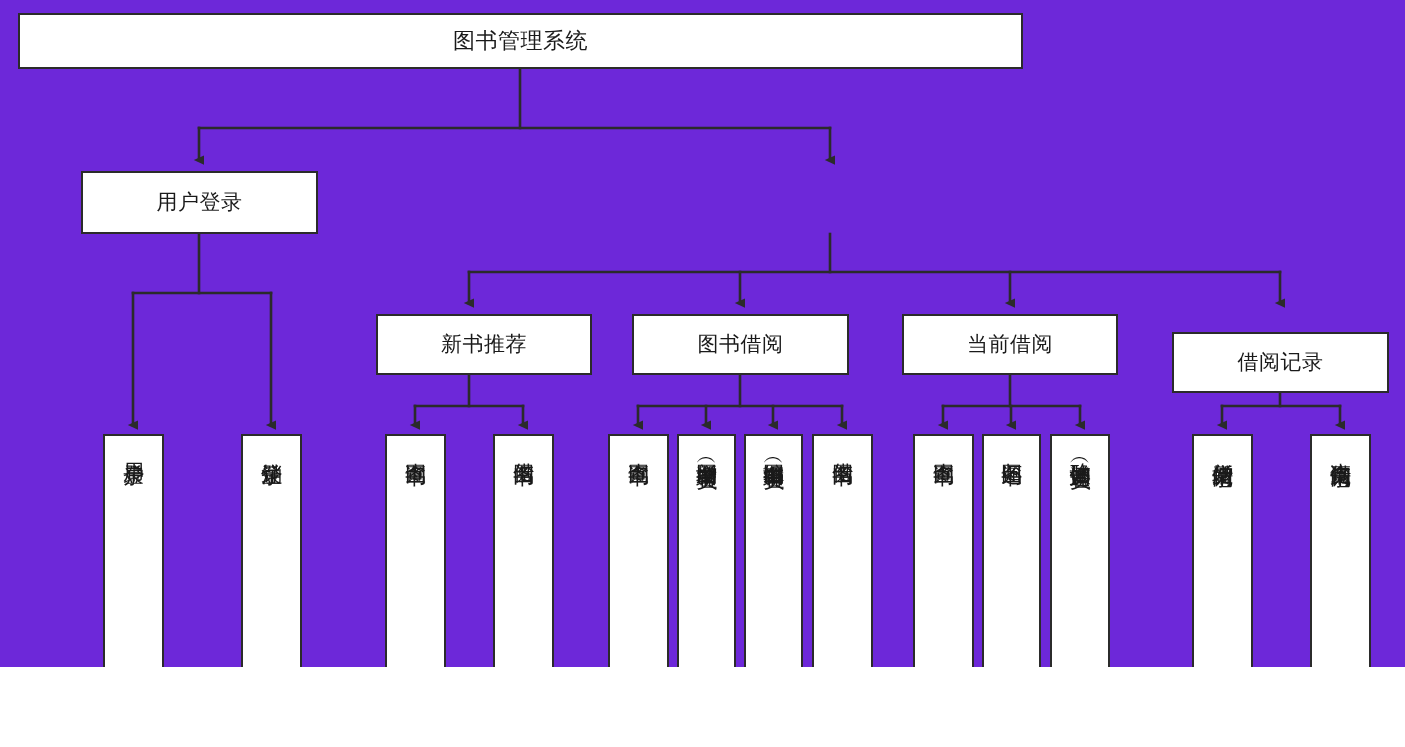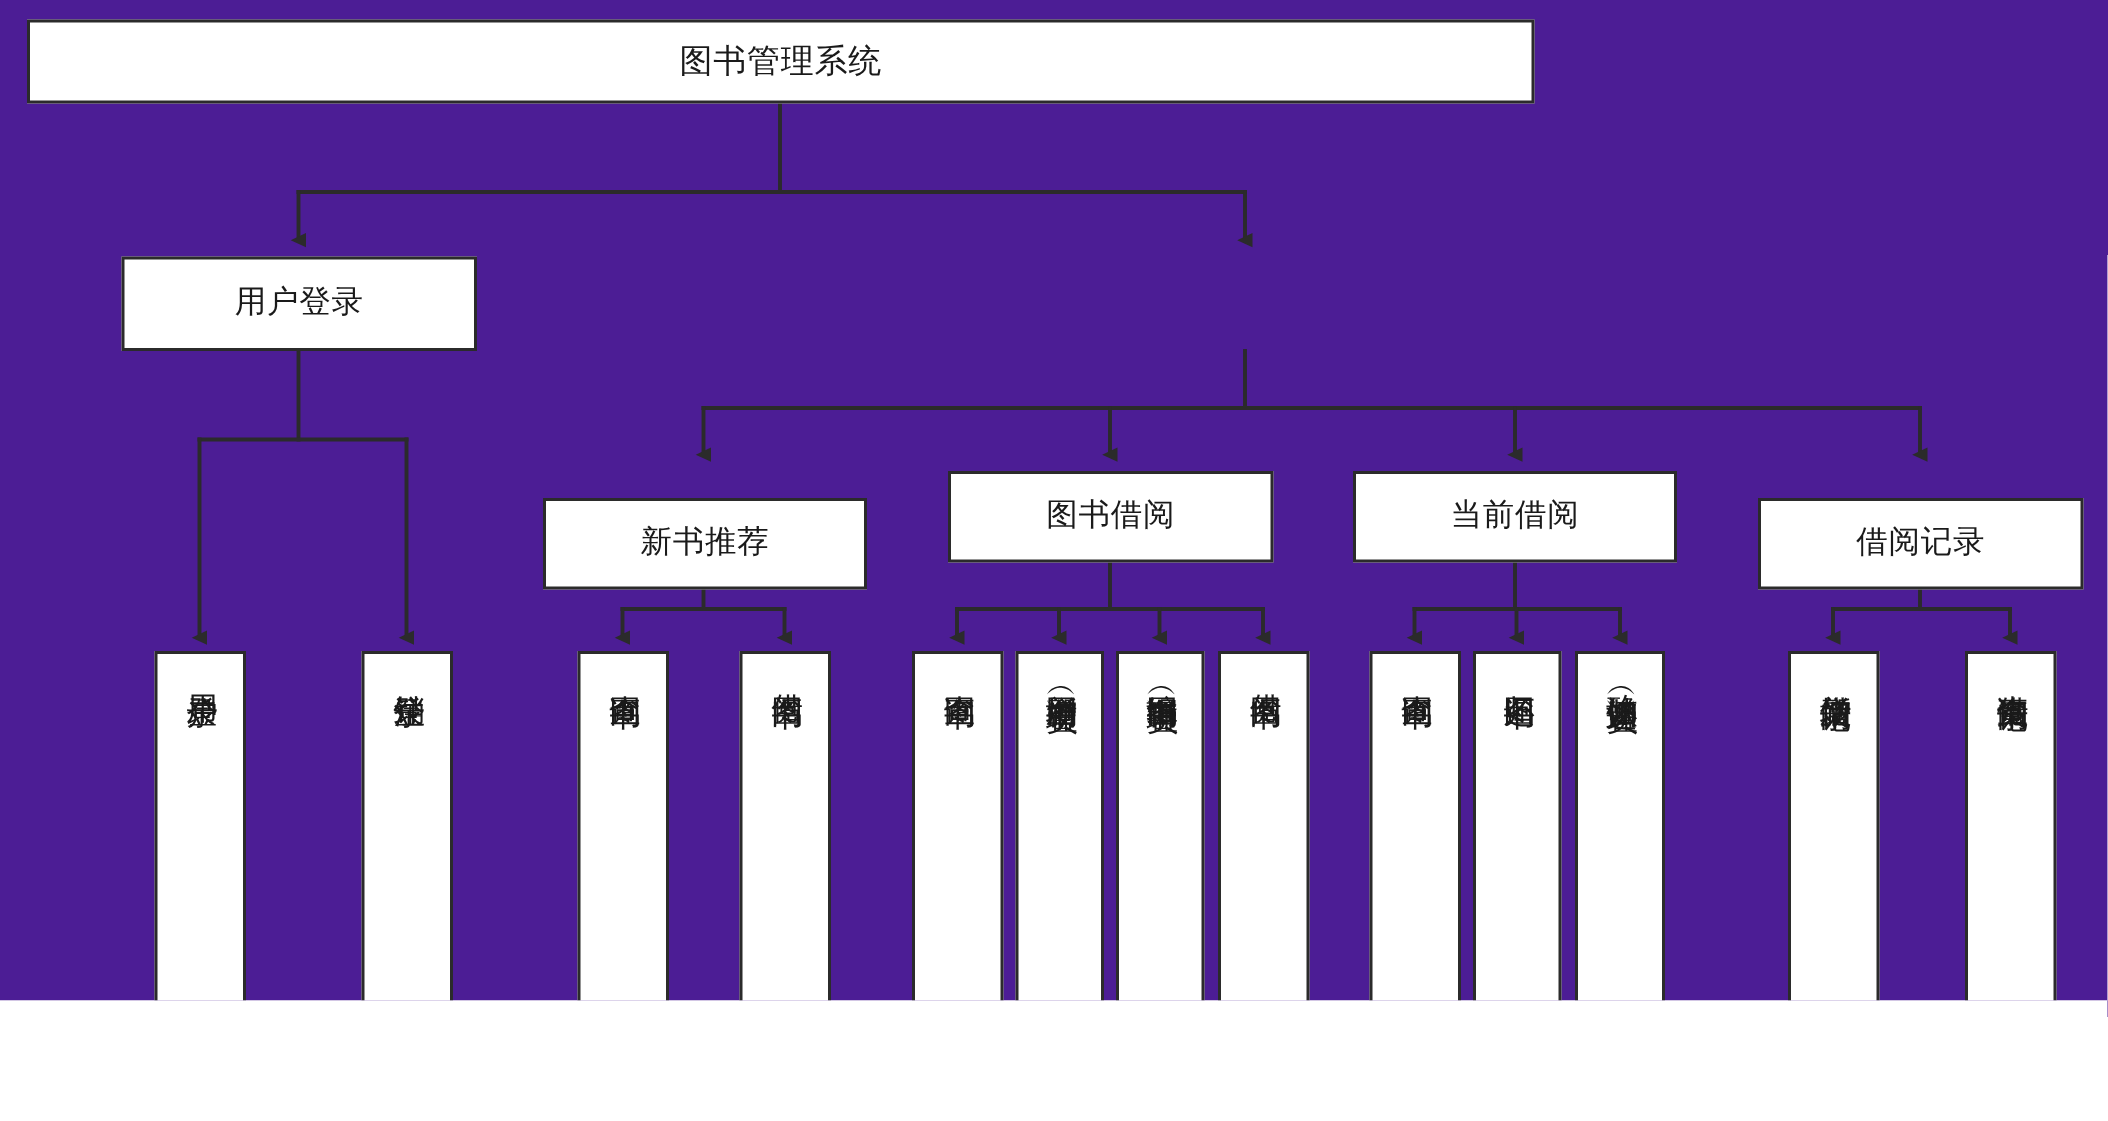--- a/index.html
+++ b/index.html
@@ -7,21 +7,21 @@
     padding: 0;
     background: #ffffff;
   }
   body {
     font-family: "Liberation Sans", "DejaVu Sans", sans-serif;
   }
   #canvas {
     position: relative;
     width: 1405px;
     height: 667px;
-    background: #4c1d95;
+    background: #6d28d9;
     overflow: hidden;
   }
   #wires {
     position: absolute;
     left: 0;
     top: 0;
     width: 1405px;
     height: 747px;
     pointer-events: none;
   }
@@ -125,21 +125,21 @@
   </svg>
 
   <div class="node horiz root" style="left:18px; top:13px; width:1005px; height:56px;">
     <span class="lbl">图书管理系统</span>
   </div>
 
   <div class="node horiz" style="left:81px; top:171px; width:237px; height:63px;">
     <span class="lbl">用户登录</span>
   </div>
 
-  <div class="node horiz" style="left:362px; top:314px; width:216px; height:61px;margin-top:18px;">
+  <div class="node horiz" style="left:376px; top:314px; width:216px; height:61px;">
     <span class="lbl">新书推荐</span>
   </div>
   <div class="node horiz" style="left:902px; top:314px; width:216px; height:61px;">
     <span class="lbl">当前借阅</span>
   </div>
   <div class="node horiz" style="left:632px; top:314px; width:217px; height:61px;">
     <span class="lbl">图书借阅</span>
   </div>
   <div class="node horiz" style="left:1172px; top:332px; width:217px; height:61px;">
     <span class="lbl">借阅记录</span>

